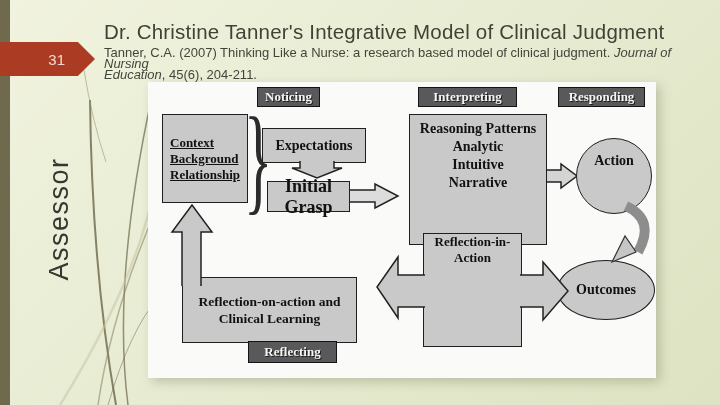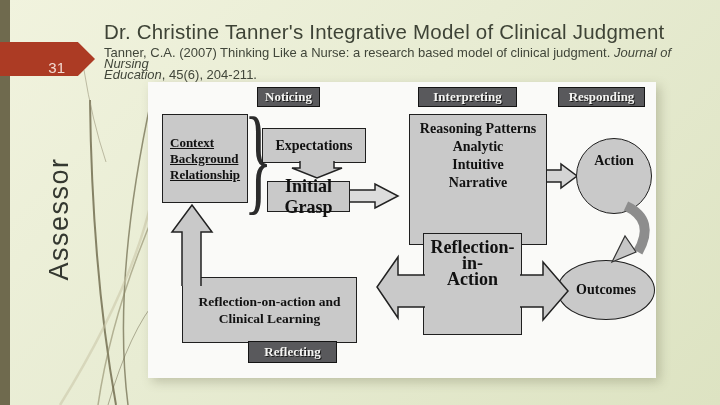--- a/index.html
+++ b/index.html
@@ -3,21 +3,21 @@
 <meta charset="utf-8">
 <style>
   html,body{margin:0;padding:0;background:#888;}
   .slide{position:relative;width:720px;height:405px;overflow:hidden;
     background:linear-gradient(135deg,#f1f3de 0%,#e8ecd3 45%,#dde3c2 100%);
     font-family:"Liberation Sans",sans-serif;}
   .left-bar{position:absolute;left:0;top:0;width:10px;height:405px;background:#6f6a4e;z-index:1;}
   .deco{position:absolute;left:0;top:0;z-index:2;}
   .badge{position:absolute;left:0;top:42px;width:95px;height:34px;background:#ac3b24;z-index:4;
     clip-path:polygon(0 0,82% 0,100% 50%,82% 100%,0 100%);
-    display:flex;align-items:flex-end;justify-content:flex-end;padding-right:30px;box-sizing:border-box;}
+    display:flex;align-items:center;justify-content:flex-end;padding-right:30px;box-sizing:border-box;}
   .badge span{color:#f3dbd2;font-size:15px;}
   .title{position:absolute;left:104px;top:20px;width:580px;font-size:20.5px;color:#3e4336;letter-spacing:.2px;z-index:4;}
   .citation{position:absolute;left:104px;top:47px;width:570px;font-size:13px;line-height:11px;color:#41463a;z-index:4;}
   .assessor{position:absolute;left:59px;top:219px;transform:translate(-50%,-50%) rotate(-90deg);
     font-size:27px;color:#343830;letter-spacing:1.5px;white-space:nowrap;z-index:4;}
   .panel{position:absolute;left:148px;top:82px;width:508px;height:296px;background:#fafaf8;
     box-shadow:4px 4px 10px rgba(90,90,60,.28);z-index:3;font-family:"Liberation Serif",serif;font-weight:bold;color:#111;}
   .panel svg{position:absolute;left:0;top:0;}
   .svg-under{z-index:1;}
   .svg-over{z-index:3;pointer-events:none;}
@@ -30,21 +30,21 @@
   .hdr-interpreting{left:270px;top:5px;width:99px;height:20px;}
   .hdr-responding{left:410px;top:5px;width:87px;height:20px;}
   .hdr-reflecting{left:100px;top:259px;width:89px;height:22px;}
   .box-context{left:14px;top:32px;width:86px;height:89px;font-size:13px;line-height:16px;align-items:flex-start;padding-left:7px;text-align:left;text-decoration:underline;}
   .brace{position:absolute;left:96px;top:32px;height:94px;line-height:92px;font-size:118px;
     font-family:"Liberation Serif",serif;font-weight:400;color:#2b2b2b;transform:scaleX(.5);transform-origin:0 50%;z-index:2;}
   .box-expectations{left:114px;top:46px;width:104px;height:35px;font-size:14px;}
   .box-initial{left:119px;top:99px;width:83px;height:31px;font-size:18px;}
   .box-reasoning{left:261px;top:32px;width:138px;height:131px;font-size:14px;line-height:18px;justify-content:flex-start;padding-top:5px;}
   .circle-action{left:428px;top:56px;width:76px;height:76px;border-radius:50%;font-size:14px;padding-bottom:30px;}
-  .box-ria{left:275px;top:151px;width:99px;height:102px;font-size:18px;line-height:16px;justify-content:flex-start;padding-top:5px;}
+  .box-ria{left:275px;top:151px;width:99px;height:114px;font-size:13px;line-height:16px;justify-content:flex-start;}
   .ellipse-outcomes{left:409px;top:178px;width:98px;height:60px;border-radius:50%;font-size:14px;}
   .box-roa{left:34px;top:195px;width:175px;height:66px;font-size:13.5px;line-height:17px;}
 </style>
 </head>
 <body>
 
 <div class="slide">
 
   <div class="left-bar"></div>
 

